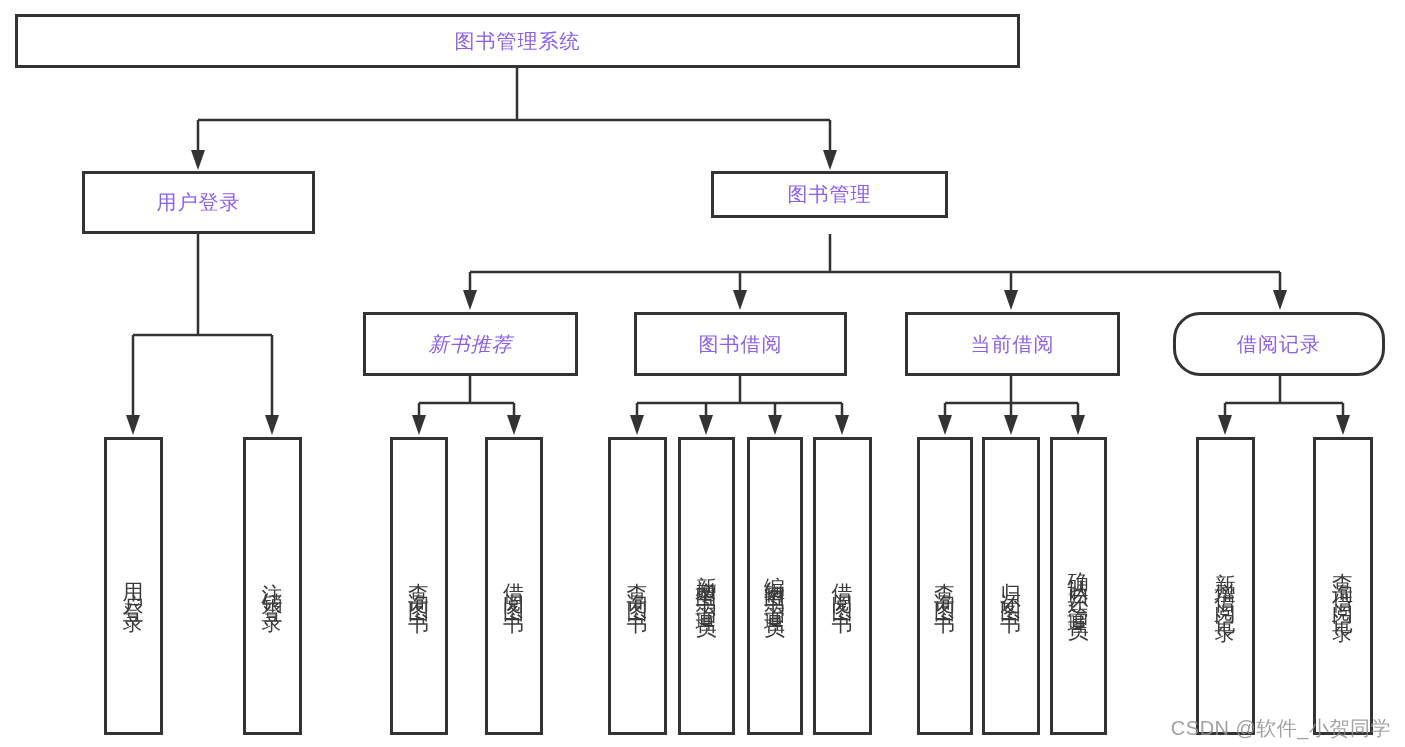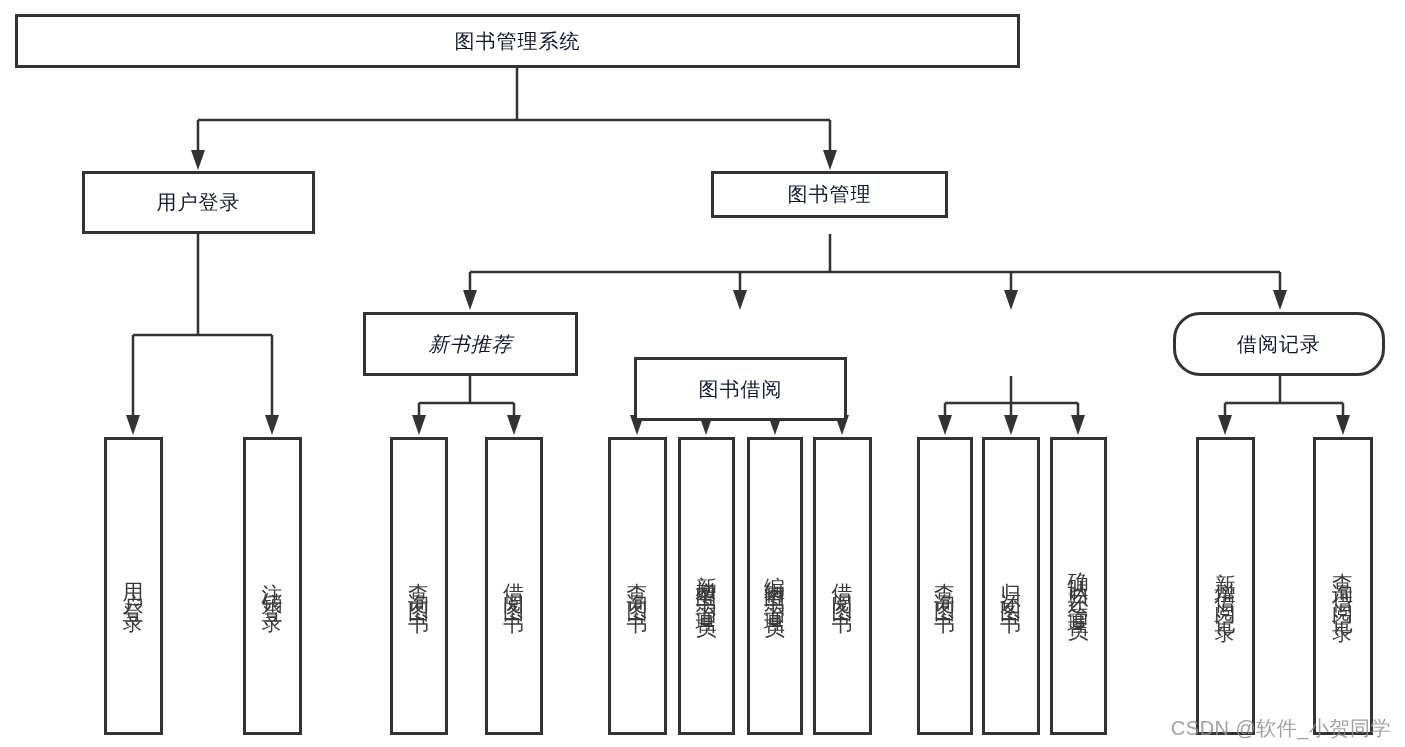--- a/index.html
+++ b/index.html
@@ -16,21 +16,21 @@
     position:absolute;
     box-sizing:border-box;
     border:3px solid #333333;
     background:#ffffff;
     display:flex;align-items:center;justify-content:center;
     z-index:2;
   }
   .hlabel{
     font-size:20px;
     letter-spacing:1px;
-    color:#0f172a;
+    color:#8b5cf6;
     white-space:nowrap;
   }
   .vlabel{
     writing-mode:vertical-rl;
     text-orientation:mixed;
     font-size:21px;
     letter-spacing:10px;
     color:#3a3a3a;
     line-height:1;
   }
@@ -106,22 +106,25 @@
   <div class="box" style="left:82px;top:171px;width:233px;height:63px;">
     <span class="hlabel">用户登录</span>
   </div>
   <div class="box" style="left:711px;top:171px;width:237px;height:47px;">
     <span class="hlabel">图书管理</span>
   </div>
 
   <div class="box" style="left:363px;top:312px;width:215px;height:64px;font-style:italic;">
     <span class="hlabel">新书推荐</span>
   </div>
-  <div class="box" style="left:634px;top:312px;width:213px;height:64px;margin-top:45px;">
+  <div class="box" style="left:634px;top:312px;width:213px;height:64px;">
     <span class="hlabel">图书借阅</span>
+  </div>
+  <div class="box" style="left:905px;top:312px;width:215px;height:64px;">
+    <span class="hlabel">当前借阅</span>
   </div>
   <div class="box" style="left:1173px;top:312px;width:212px;height:64px;border-radius:27px;">
     <span class="hlabel">借阅记录</span>
   </div>
 
   <div class="box" style="left:104px;top:437px;width:59px;height:298px;">
     <span class="vlabel">用户登录</span>
   </div>
   <div class="box" style="left:243px;top:437px;width:59px;height:298px;">
     <span class="vlabel">注销登录</span>

